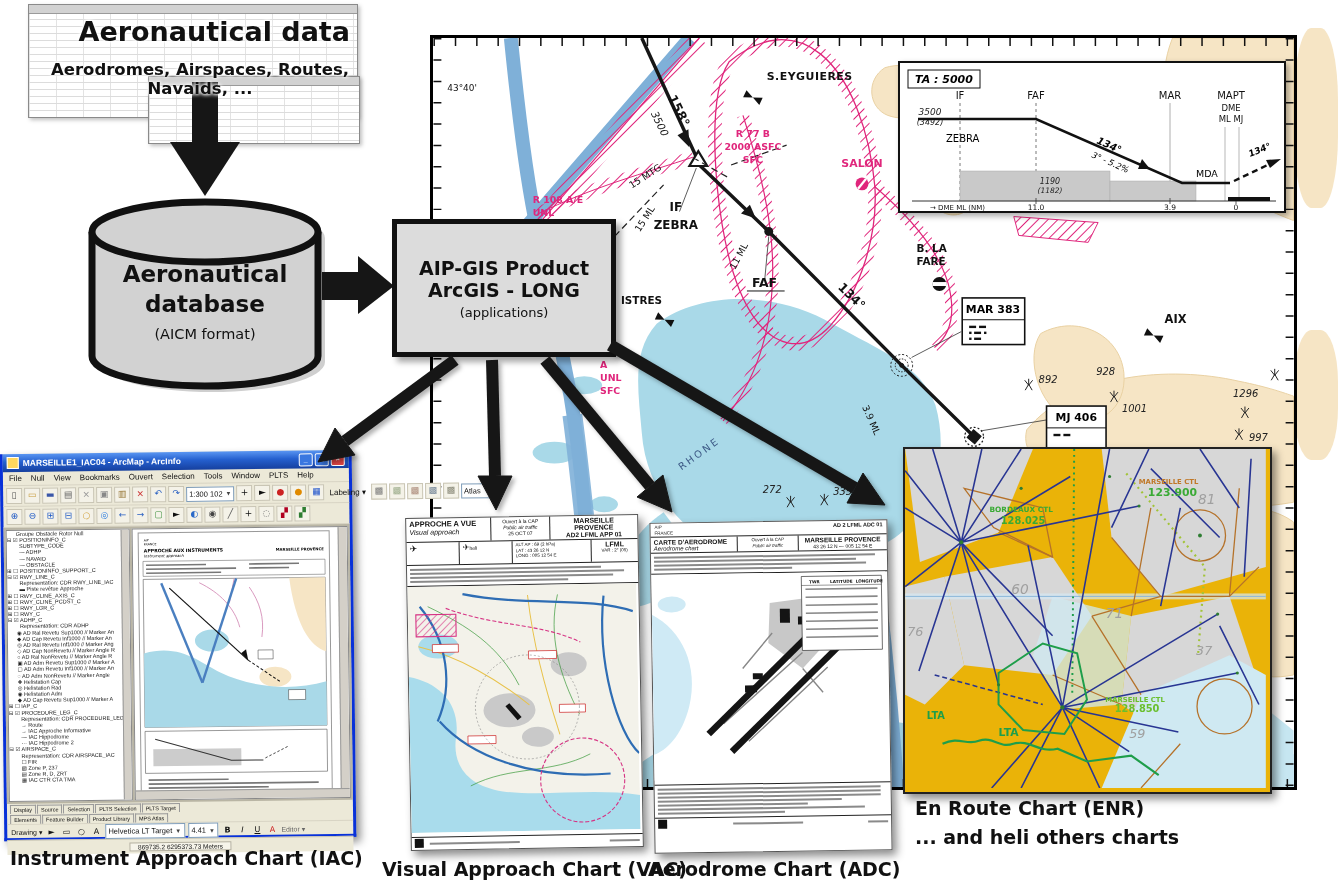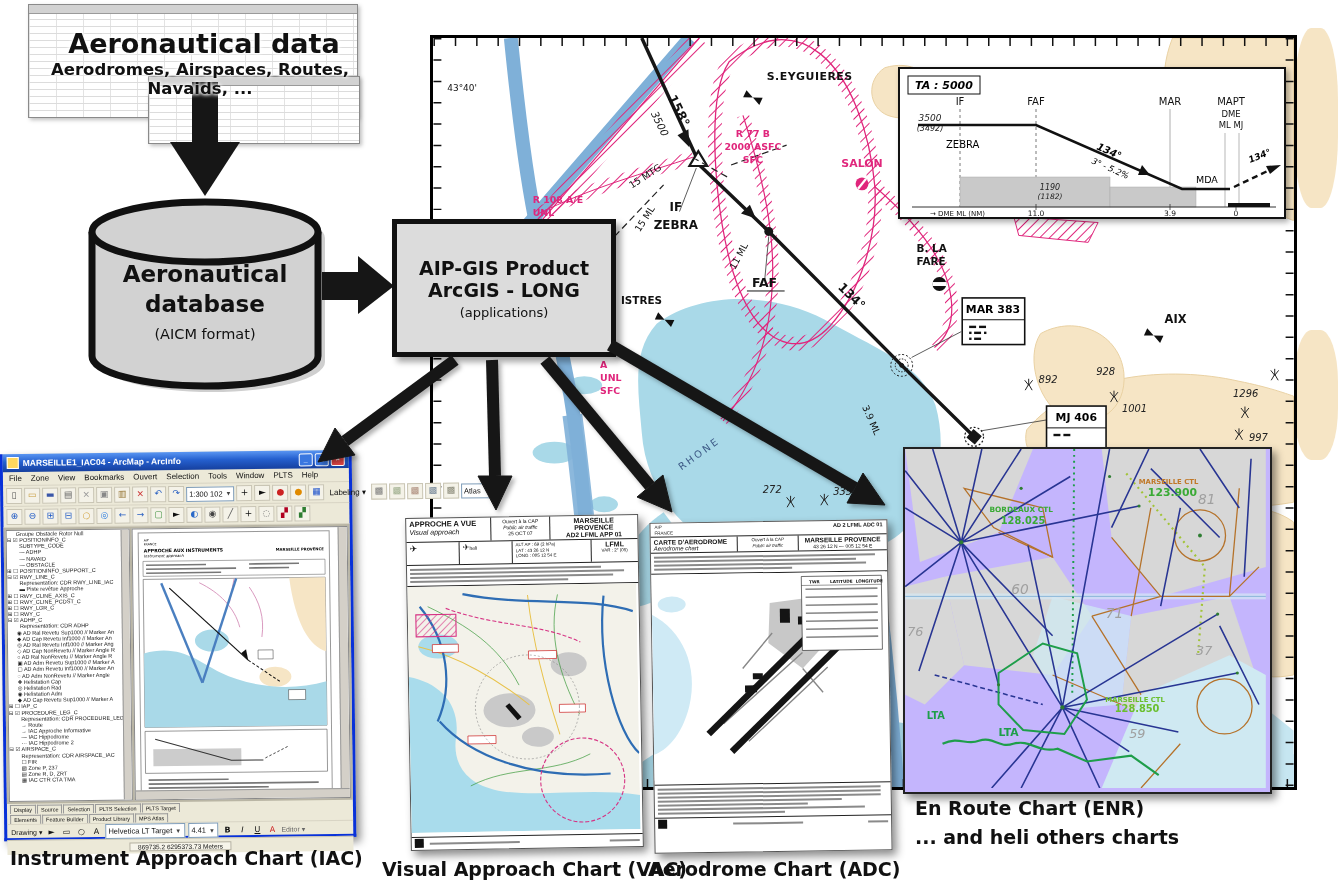--- a/index.html
+++ b/index.html
@@ -4,28 +4,28 @@
 <style>
   html,body{margin:0;padding:0}
   body{width:1341px;height:888px;position:relative;background:#fff;overflow:hidden;
        font-family:"Liberation Sans",sans-serif;color:#111}
   .abs{position:absolute}
   svg text{font-family:"DejaVu Sans",sans-serif}
   
   #bigmap{left:430px;top:35px;width:861px;height:749px;border:3px solid #000;background:#fff;z-index:1;overflow:hidden}
   .bleed{background:#f6e5c5;border-radius:40%;z-index:0}
   
-  #profile{left:898px;top:67px;width:384px;height:148px;background:#fff;border:2px solid #111;
+  #profile{left:898px;top:61px;width:384px;height:148px;background:#fff;border:2px solid #111;
            box-shadow:3px 3px 6px rgba(0,0,0,.35);z-index:6}
   
   .sheet{background:#fff;border:1px solid #8a8a8a;box-shadow:2px 2px 4px rgba(0,0,0,.25);z-index:10;
      background-image:linear-gradient(#dcdcdc 1px,transparent 1px),linear-gradient(90deg,#e3e3e3 1px,transparent 1px);
      background-size:27px 7px}
   .sheet .hdr{height:8px;background:#d2d2d2;border-bottom:1px solid #9a9a9a}
-  #flow-title{left:58px;top:28px;width:292px;text-align:center;font:bold 27px "DejaVu Sans",sans-serif;z-index:12;
+  #flow-title{left:58px;top:16px;width:292px;text-align:right;font:bold 27px "DejaVu Sans",sans-serif;z-index:12;
       text-shadow:0 0 3px #fff,0 0 4px #fff,0 0 5px #fff}
   #flow-sub{left:14px;top:60px;width:372px;text-align:center;font:bold 16.5px "DejaVu Sans",sans-serif;z-index:12;
       text-shadow:0 0 3px #fff,0 0 4px #fff,0 0 5px #fff}
   #flowsvg{left:0;top:0;width:1341px;height:888px;z-index:11;pointer-events:none}
   #appbox{left:392px;top:219px;width:214px;height:128px;background:#dcdcdc;border:5px solid #111;
       box-shadow:5px 5px 6px rgba(0,0,0,.35);z-index:12;display:flex;flex-direction:column;justify-content:center;
       text-align:center;font-family:"DejaVu Sans",sans-serif}
   #appbox .l1{font-size:19px;font-weight:bold}
   #appbox .l3{font-size:13px;margin-top:4px}
   #arrows{left:0;top:0;width:1341px;height:888px;z-index:30;pointer-events:none;
@@ -61,21 +61,21 @@
   .tabsrow .tab{background:#ece9d8;border:1px solid #999;border-bottom:none;padding:0 3px;line-height:8px}
   #am-draw{height:15px;display:flex;align-items:center;gap:3px;padding:0 4px;font-size:7px;border-top:1px solid #d8d4c4}
   #am-draw .dbtn{font-family:"DejaVu Sans",sans-serif;font-size:8px;width:12px;text-align:center}
   #am-status{height:14px;background:#ece9d8;border-top:1px solid #c9c5b4;display:flex;align-items:center;padding:0 6px}
   #am-status .fld{background:#f6f4ea;border:1px solid #b3af9e;font-size:6.5px;padding:0 8px;margin:0 auto}
   .bar{height:2px;background:#8a8a8a;margin:2px 0}
   
   .page{background:#fff;border:1px solid #555;box-shadow:4px 5px 8px rgba(0,0,0,.45)}
   #vac{left:408px;top:516px;width:231px;height:331px;z-index:21;transform:rotate(-1deg)}
   #adc{left:652px;top:521px;width:236px;height:329px;z-index:22;transform:rotate(-0.9deg)}
-  #enr{left:903px;top:447px;width:365px;height:343px;z-index:23;border:2px solid #222;background:#c4b5fd}
+  #enr{left:903px;top:447px;width:365px;height:343px;z-index:23;border:2px solid #222;background:#eab308}
   .ph-row{display:flex;border-bottom:1px solid #222}
   .ph-cell{padding:1px 3px;border-right:1px solid #222}
   .vac-t1{font-size:7.5px;font-weight:bold}
   .vac-t2{font-size:7px;font-style:italic}
   .tiny{font-size:5px;line-height:6px}
   .tiny2{font-size:4.5px;line-height:5.5px}
   .logo{width:9px;height:9px;background:#111;display:inline-block}
 </style>
 </head>
 <body>
@@ -362,21 +362,21 @@
     <span>MARSEILLE1_IAC04 - ArcMap - ArcInfo</span>
     <span class="wbtns">
       <span class="wb">_</span>
       <span class="wb">□</span>
       <span class="wb close">×</span>
     </span>
   </div>
   <div id="am-menus">
 
   <span class="menu">File</span>
-      <span class="menu">Zone</span>
+      <span class="menu">Null</span>
       <span class="menu">View</span>
       <span class="menu">Bookmarks</span>
       <span class="menu">Ouvert</span>
       <span class="menu">Selection</span>
       <span class="menu">Tools</span>
       <span class="menu">Window</span>
       <span class="menu">PLTS</span>
       <span class="menu">Help</span>
     </div>
   <div class="tbrow">

